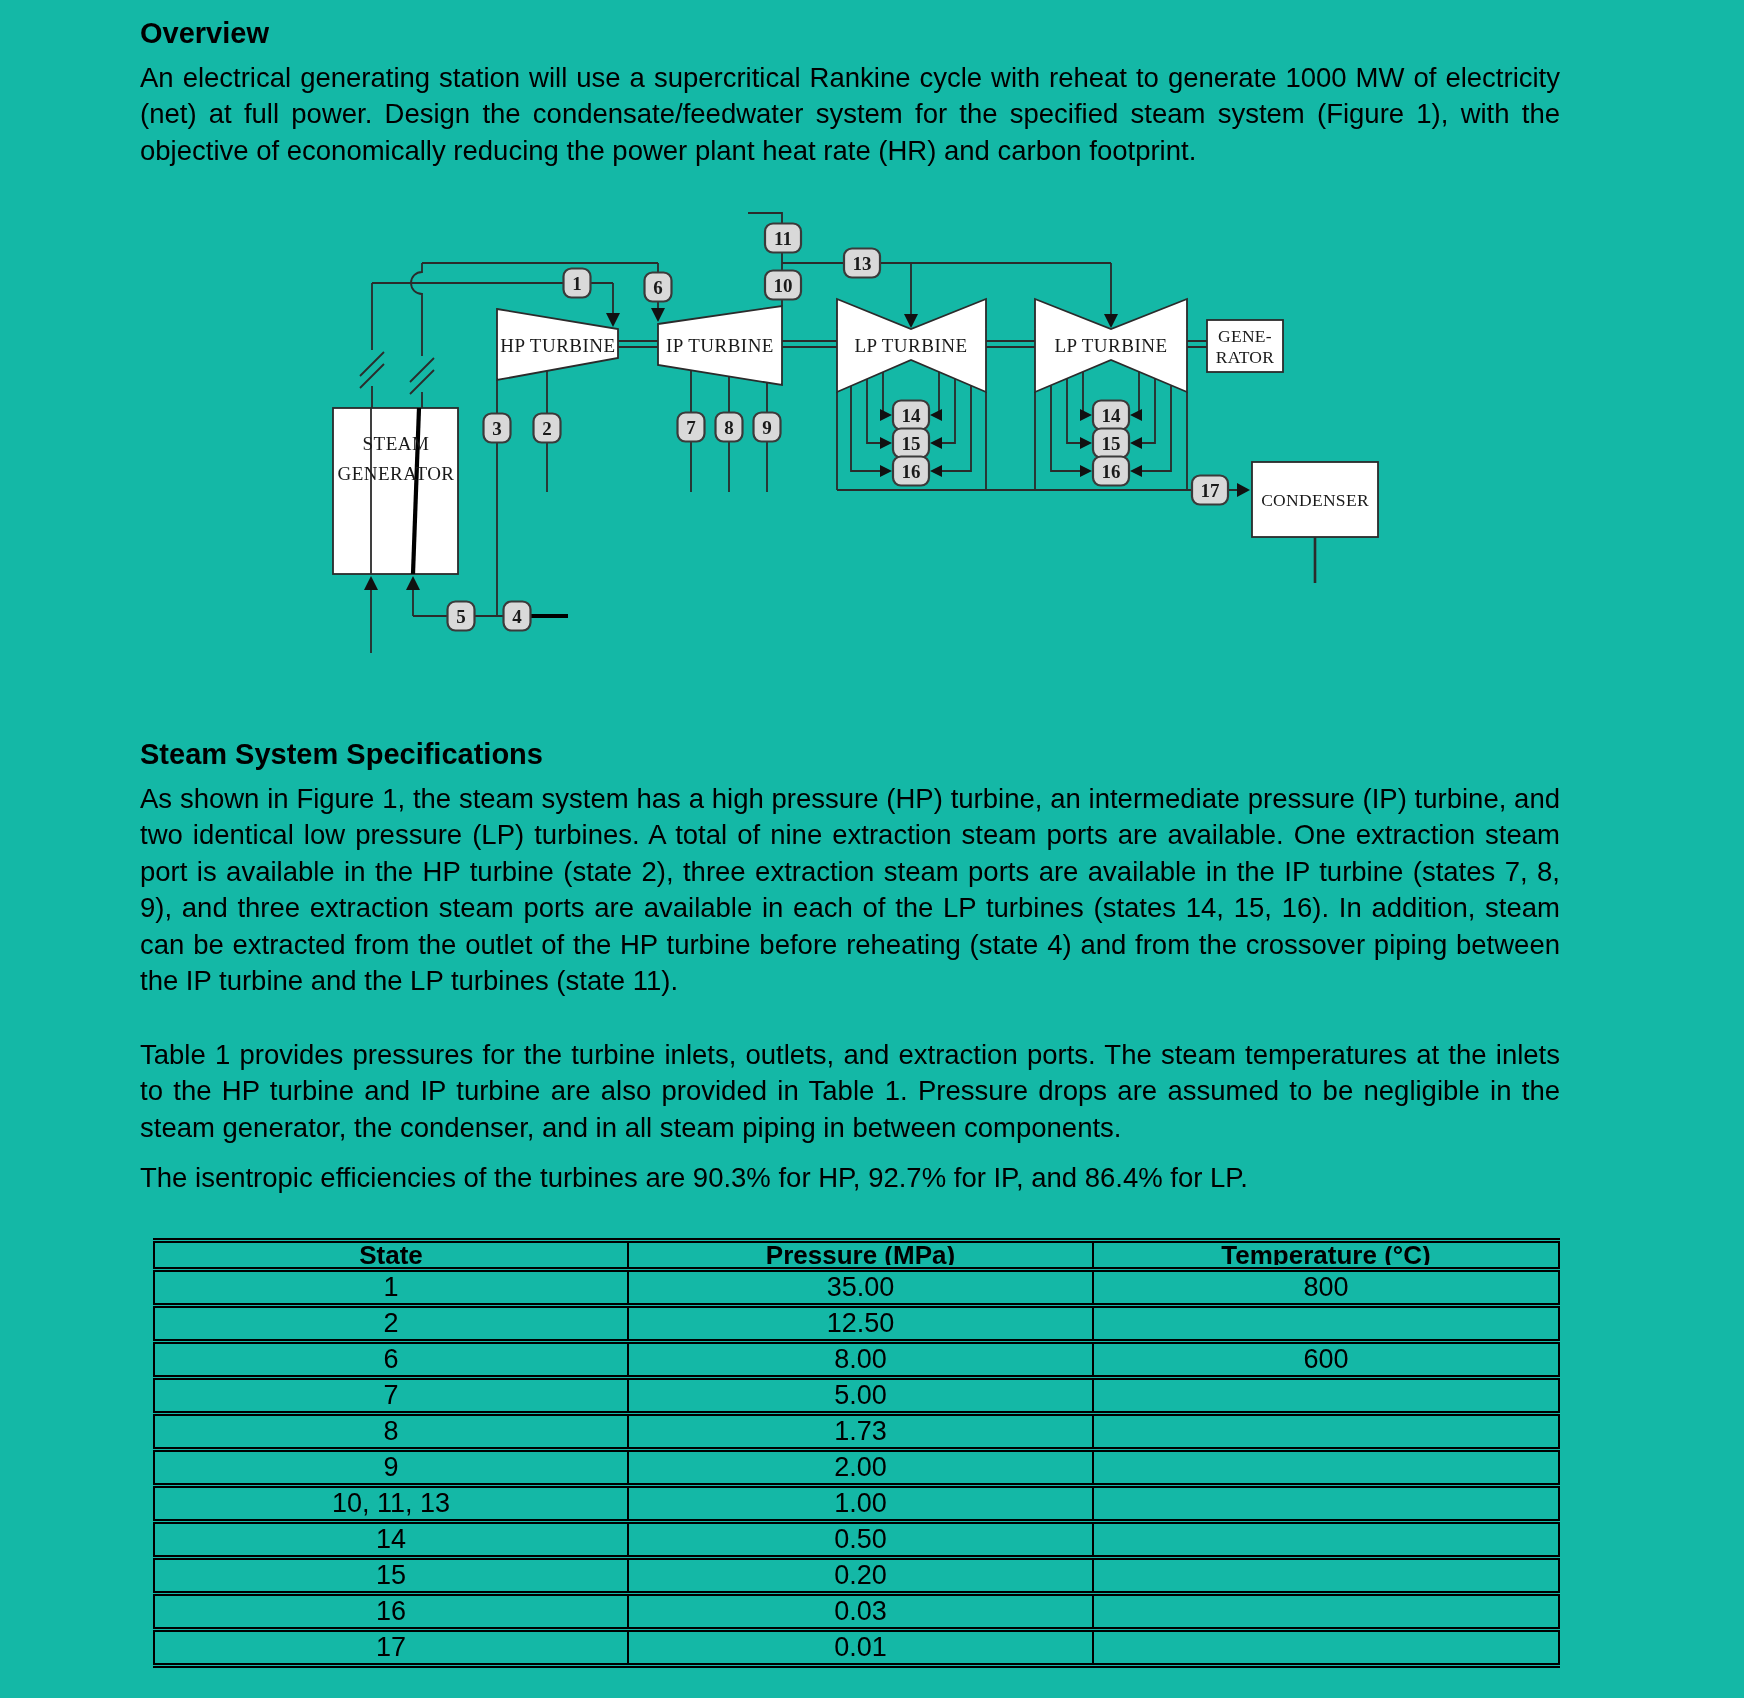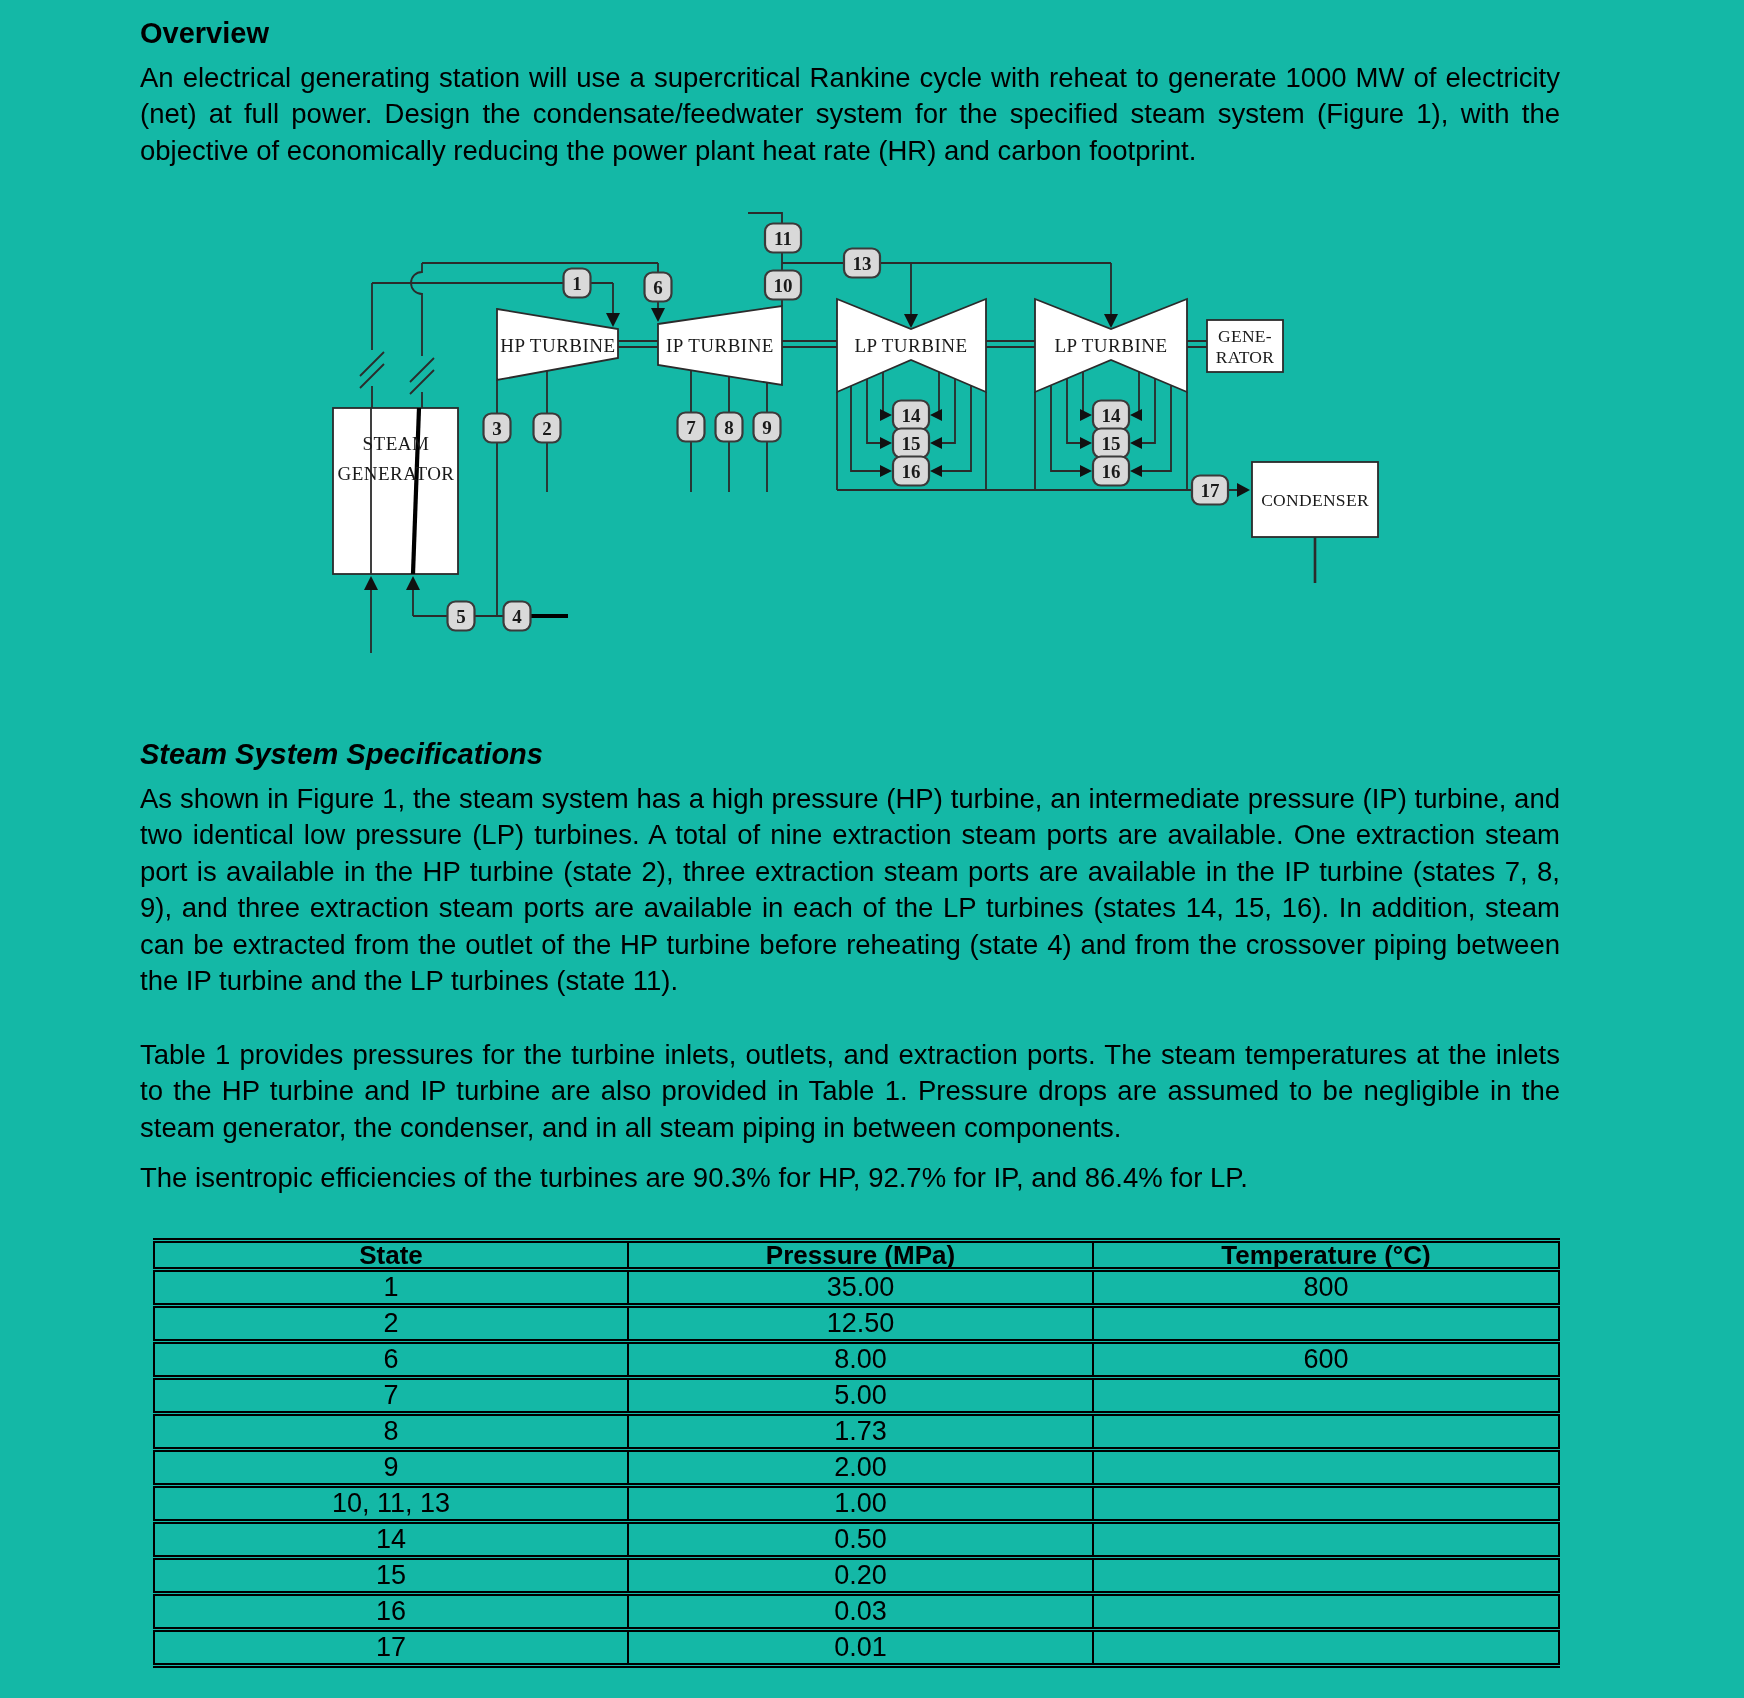--- a/index.html
+++ b/index.html
@@ -8,21 +8,21 @@
   .h1{position:absolute;left:140px;font-size:29px;font-weight:700;line-height:34px;}
   .para{position:absolute;left:140px;width:1420px;font-size:27.5px;line-height:36.4px;
         text-align:justify;}
   .caption{position:absolute;left:140px;width:1420px;font-size:27.5px;text-align:center;}
   .caption b{font-weight:700;}
   table.spec{position:absolute;left:153px;top:1238px;width:1405px;border-collapse:collapse;
         table-layout:fixed;}
   table.spec th, table.spec td{border-left:2px solid #000;border-right:2px solid #000;
         border-top:5px double #000;border-bottom:5px double #000;
         text-align:center;vertical-align:middle;padding:0;overflow:hidden;}
-  table.spec th{height:24px;font-size:26px;font-weight:700;line-height:24px;}
+  table.spec th{height:24px;font-size:26px;font-weight:700;line-height:24px;border-radius:12px;}
   table.spec td{height:31px;font-size:27px;line-height:31px;}
   svg text{font-family:"Liberation Serif",serif;fill:#1a1a1a;}
   .lbl{font-size:19px;letter-spacing:0.5px;}
   .lblsm{font-size:17.5px;letter-spacing:0.3px;}
   .badge-txt{font-size:19px;font-weight:700;}
 </style>
 </head>
 <body>
 
 <div class="page">
@@ -187,21 +187,21 @@
       <text class="lbl" x="720" y="352" text-anchor="middle">IP TURBINE</text>
       <text class="lbl" x="911" y="352" text-anchor="middle">LP TURBINE</text>
       <text class="lbl" x="1111" y="352" text-anchor="middle">LP TURBINE</text>
       <text class="lblsm" x="1245" y="342" text-anchor="middle">GENE-</text>
       <text class="lblsm" x="1245" y="363" text-anchor="middle">RATOR</text>
       <text class="lblsm" x="1315" y="506" text-anchor="middle">CONDENSER</text>
     </g>
   </svg>
 
 
-  <div class="h1" style="top:737px;font-style:italic;">Steam System Specifications</div>
+  <div class="h1" style="top:737px;">Steam System Specifications</div>
 
   <div class="para" style="top:781px;">As shown in Figure 1, the steam system has a high pressure (HP) turbine, an intermediate pressure (IP) turbine, and two identical low pressure (LP) turbines. A total of nine extraction steam ports are available. One extraction steam port is available in the HP turbine (state 2), three extraction steam ports are available in the IP turbine (states 7, 8, 9), and three extraction steam ports are available in each of the LP turbines (states 14, 15, 16). In addition, steam can be extracted from the outlet of the HP turbine before reheating (state 4) and from the crossover piping between the IP turbine and the LP turbines (state 11).</div>
 
   <div class="para" style="top:1037px;">Table 1 provides pressures for the turbine inlets, outlets, and extraction ports. The steam temperatures at the inlets to the HP turbine and IP turbine are also provided in Table 1. Pressure drops are assumed to be negligible in the steam generator, the condenser, and in all steam piping in between components.</div>
 
   <div class="para" style="top:1160px;">The isentropic efficiencies of the turbines are 90.3% for HP, 92.7% for IP, and 86.4% for LP.</div>
 
   <table class="spec">
     <colgroup>
         <col style="width:474px">

